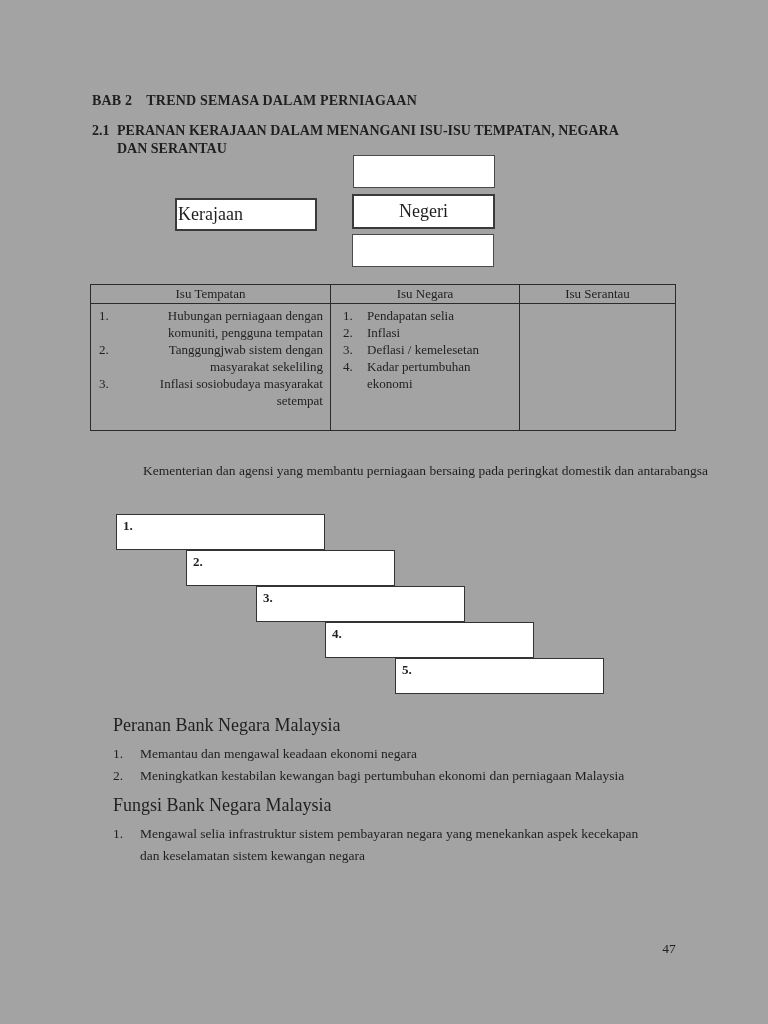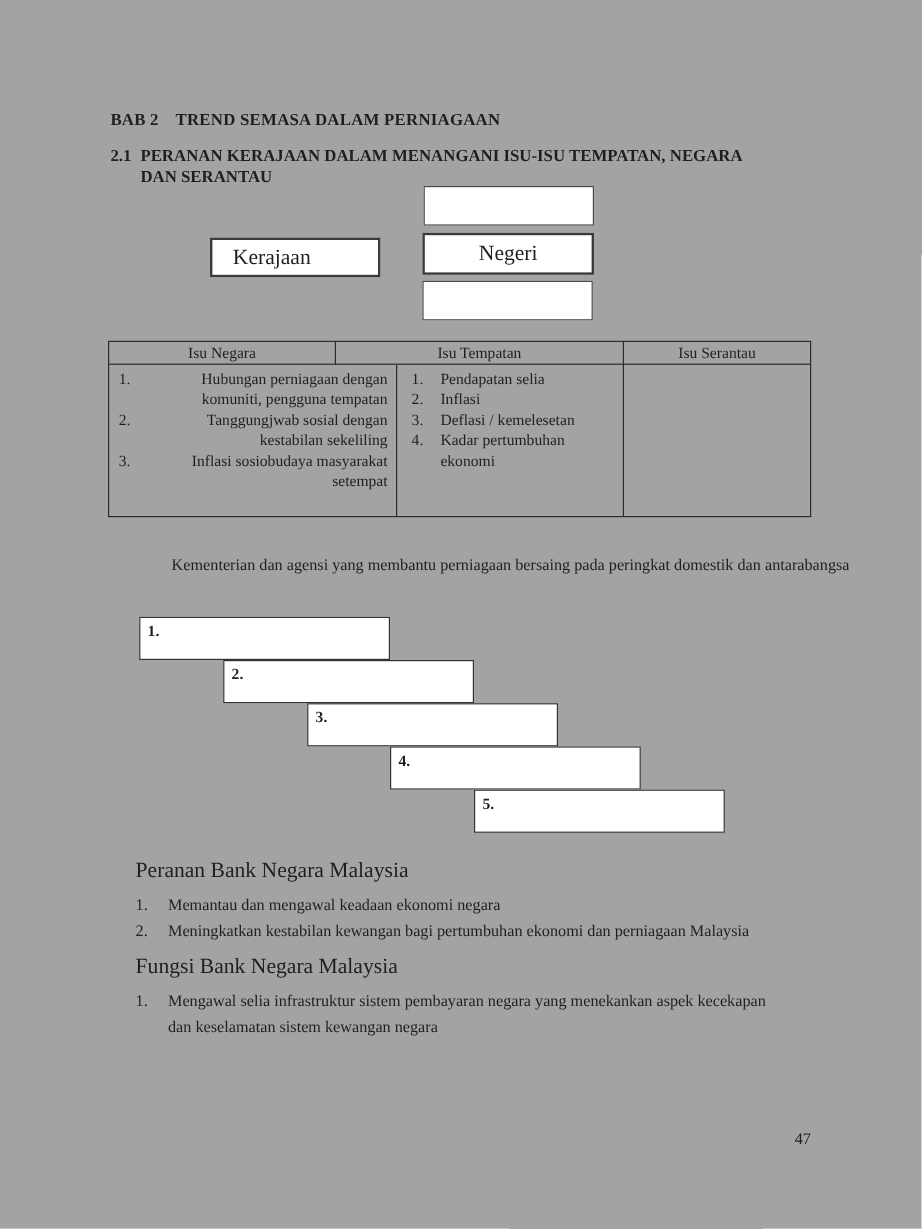--- a/index.html
+++ b/index.html
@@ -30,21 +30,21 @@
   }
   .section-heading .sec-num { width: 25px; flex: 0 0 25px; }
   .section-heading .sec-title { width: 530px; }
   
   .gov-box {
     position: absolute; background: #fff;
     border: 2px solid #3a3a3a;
     display: flex; align-items: center;
     font-size: 18px;
   }
-  .box-kerajaan { left: 175px; top: 198px; width: 142px; height: 33px; padding-left: 17px; }
+  .box-kerajaan { left: 175px; top: 198px; width: 142px; height: 33px; padding-left: 1px; }
   .box-negeri   { left: 352px; top: 194px; width: 143px; height: 35px; justify-content: center; }
   .empty-box {
     position: absolute; background: #fff;
     border: 1.5px solid #4a4a4a;
     width: 142px; height: 33px;
   }
   .empty-top    { left: 353px; top: 155px; }
   .empty-bottom { left: 352px; top: 234px; }
   
   .issues-table {
@@ -124,34 +124,34 @@
   <div class="gov-box box-kerajaan">
     <span>Kerajaan</span>
   </div>
   <div class="gov-box box-negeri">
     <span>Negeri</span>
   </div>
   <div class="empty-box empty-bottom"></div>
 
   <div class="issues-table">
     <div class="t-row thead">
+      <div class="th c1">Isu Tempatan</div>
       <div class="th c2">Isu Negara</div>
-      <div class="th c1">Isu Tempatan</div>
       <div class="th c3">Isu Serantau</div>
     </div>
     <div class="t-row tbody">
       <div class="td c1">
         <div class="cell-list">
           <div class="cell-item">
             <span class="num">1.</span>
             <span class="txt">Hubungan perniagaan dengan komuniti, pengguna tempatan</span>
           </div>
           <div class="cell-item">
             <span class="num">2.</span>
-            <span class="txt">Tanggungjwab sosial dengan kestabilan sekeliling</span>
+            <span class="txt">Tanggungjwab sistem dengan masyarakat sekeliling</span>
           </div>
           <div class="cell-item">
             <span class="num">3.</span>
             <span class="txt">Inflasi sosiobudaya masyarakat setempat</span>
           </div>
         </div>
       </div>
       <div class="td c2">
         <div class="cell-list">
           <div class="cell-item">

